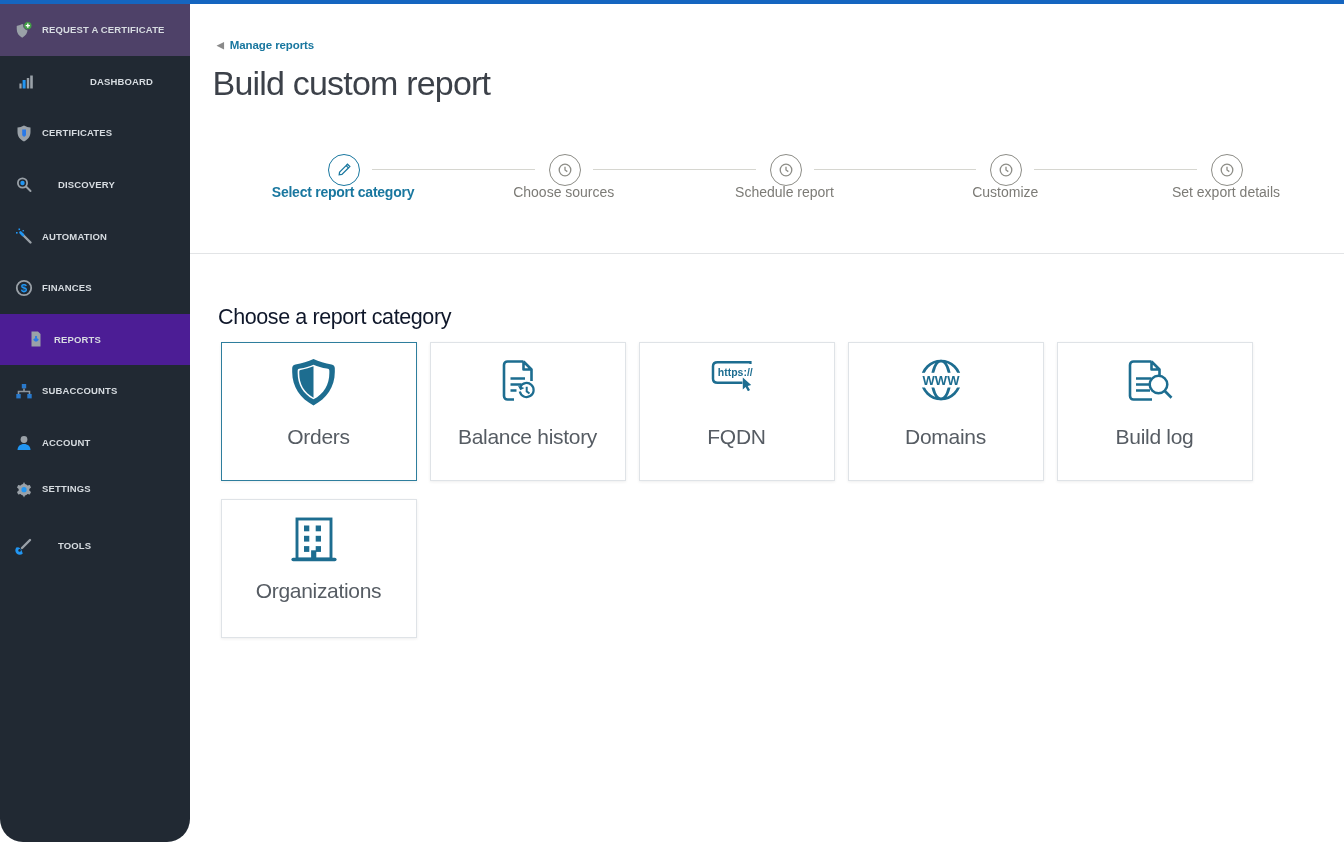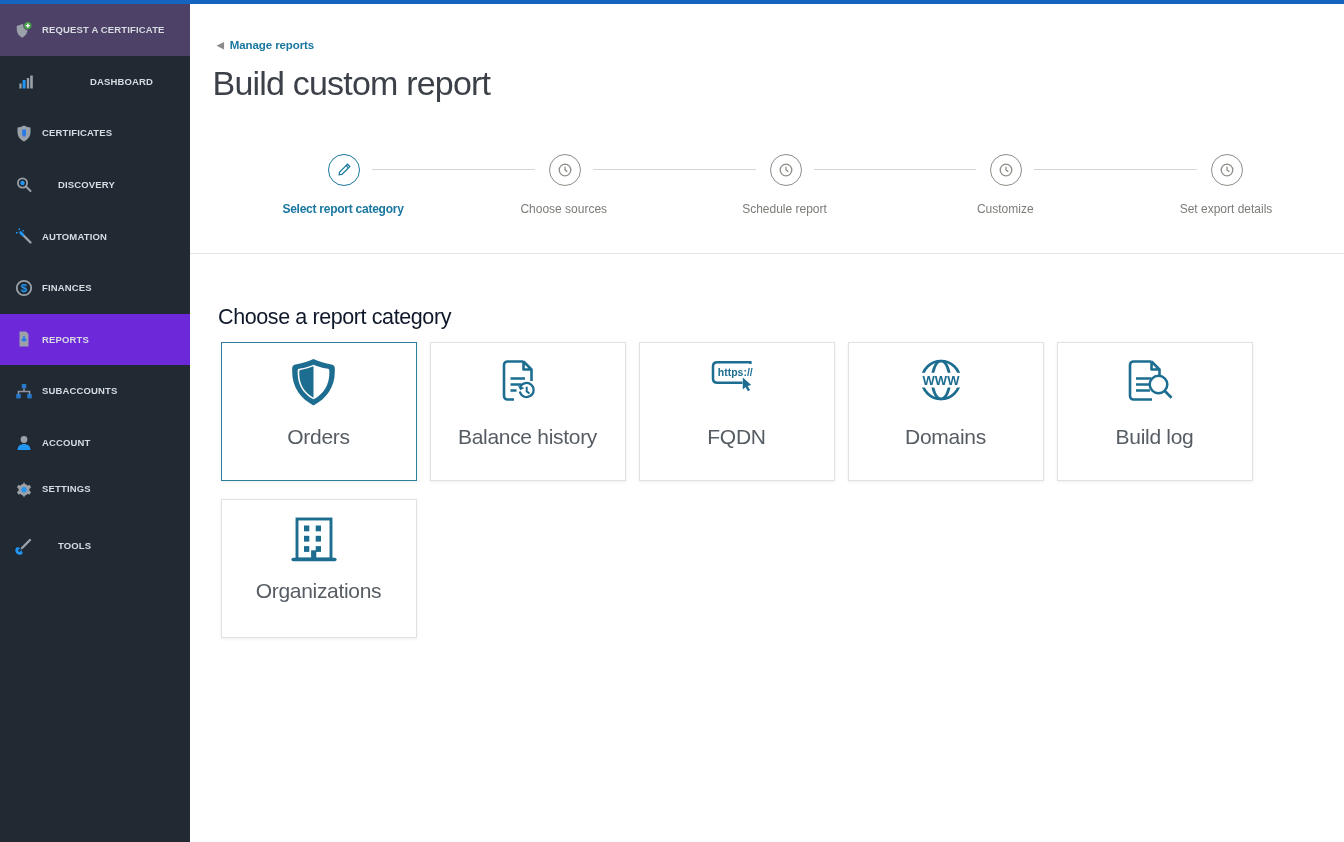--- a/index.html
+++ b/index.html
@@ -1,32 +1,32 @@
 <!DOCTYPE html>
 <html><head>
 <meta charset="utf-8">
 <style>
 * { margin:0; padding:0; box-sizing:border-box; }
 html,body { width:1344px; height:842px; overflow:hidden; background:#fff;
   font-family:"Liberation Sans", sans-serif; }
 .topbar { position:absolute; left:0; top:0; width:1344px; height:4px; background:#1565c0; z-index:30; }
-.sidebar { position:absolute; left:0; top:0; width:190px; height:842px; background:#212933; z-index:10; }
+.sidebar { position:absolute; left:0; top:0; width:190px; height:842px; background:#212933; z-index:10;border-radius:23px; }
 .sideitem { position:absolute; left:0; width:190px; height:52px; display:flex; align-items:center; }
 .sideitem .ic { width:20px; height:22px; margin-left:14px; flex:none; display:flex; align-items:center; justify-content:center;}
 .sideitem .lbl { margin-left:8px; font-size:9.5px; font-weight:bold; color:#d7dce1; letter-spacing:0.15px; white-space:nowrap; }
 .purple { background:#4e4168; }
-.hl { background:#6d28d9; }
+.hl { background:#4c1d95;padding-left:12px; }
 .main { position:absolute; left:190px; top:0; width:1154px; height:842px; background:#fff; }
 .crumb { position:absolute; left:27px; top:39px; font-size:11.5px; font-weight:bold; color:#19779f; letter-spacing:-0.1px;}
 .crumb .arr { color:#8a8a8a; margin-right:6px; font-size:9px; position:relative; top:-1px;}
 h1 { position:absolute; left:22.5px; top:63.5px; font-size:34px; font-weight:normal; color:#3c4149; letter-spacing:-0.8px; }
 .stepc { position:absolute; width:32px; height:32px; border-radius:50%; border:1.6px solid #8d8d87; background:#fff; display:flex; align-items:center; justify-content:center; }
 .stepc.active { border-color:#19779f; }
 .stepline { position:absolute; height:1px; background:#d6d6d0; top:168.5px; }
-.steplbl { position:absolute; width:220px; top:202px; text-align:center; font-size:12px; color:#7c7b76; }
+.steplbl { position:absolute; width:220px; top:184px; text-align:center; font-size:14px; color:#7c7b76; }
 .steplbl.active { color:#19779f; font-weight:bold; letter-spacing:-0.25px; }
 .sep { position:absolute; left:0; top:253px; width:1154px; height:1px; background:#e2e4e6; }
 h2 { position:absolute; left:28px; top:304.5px; font-size:21.5px; font-weight:normal; color:#0f172a; letter-spacing:-0.4px; }
 .card { position:absolute; width:196px; height:139px; background:#fff; border:1px solid #dfe3e7; box-shadow:0 1px 3px rgba(0,0,0,0.07); }
 .card.sel { border:1.5px solid #2e7e9d; }
 .card svg.cicon { position:absolute; }
 .card .clabel { position:absolute; left:0; width:100%; top:82.5px; text-align:center; font-size:21px; color:#565c63; letter-spacing:-0.3px; }
 </style>
 </head>
 <body>

